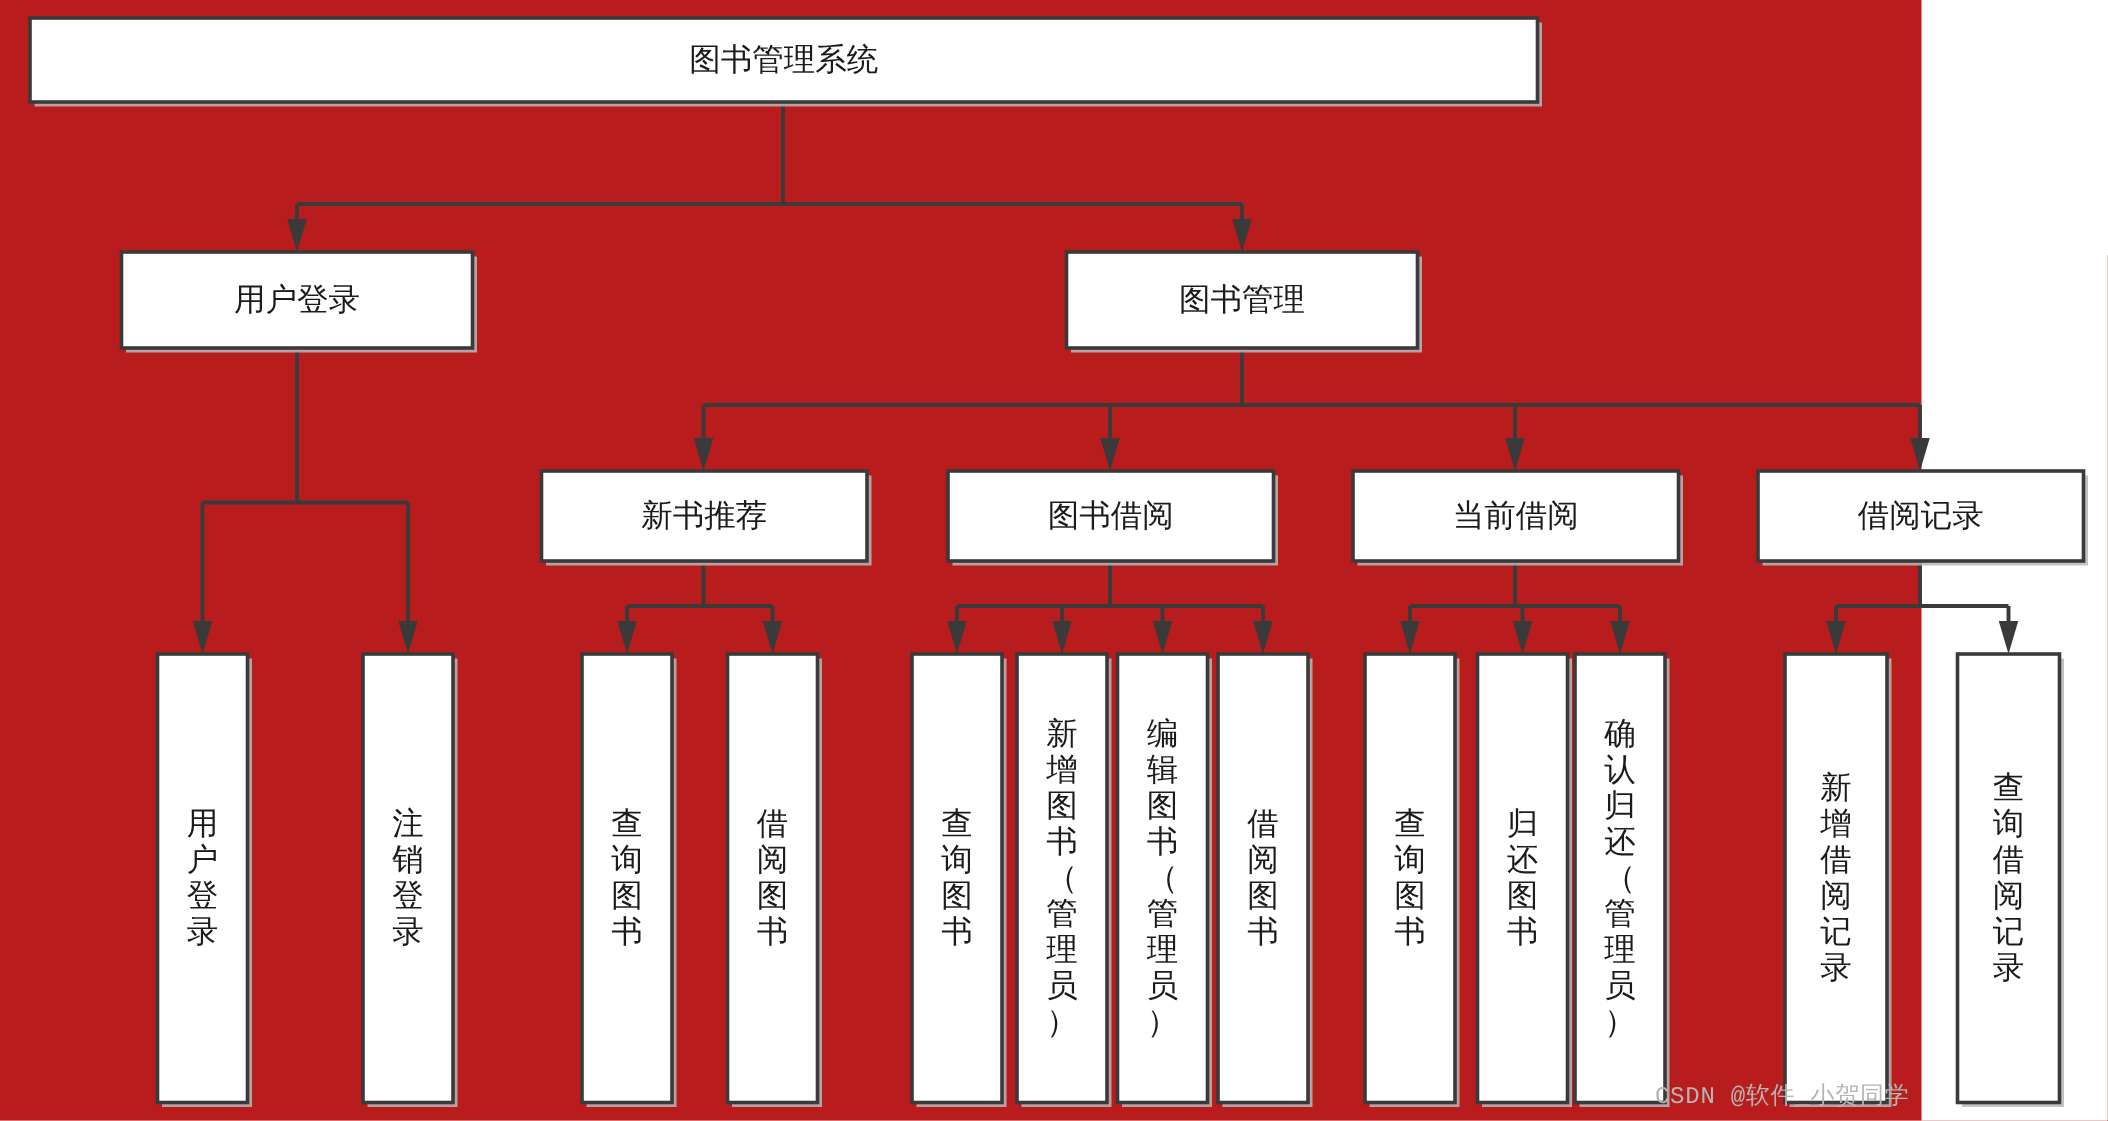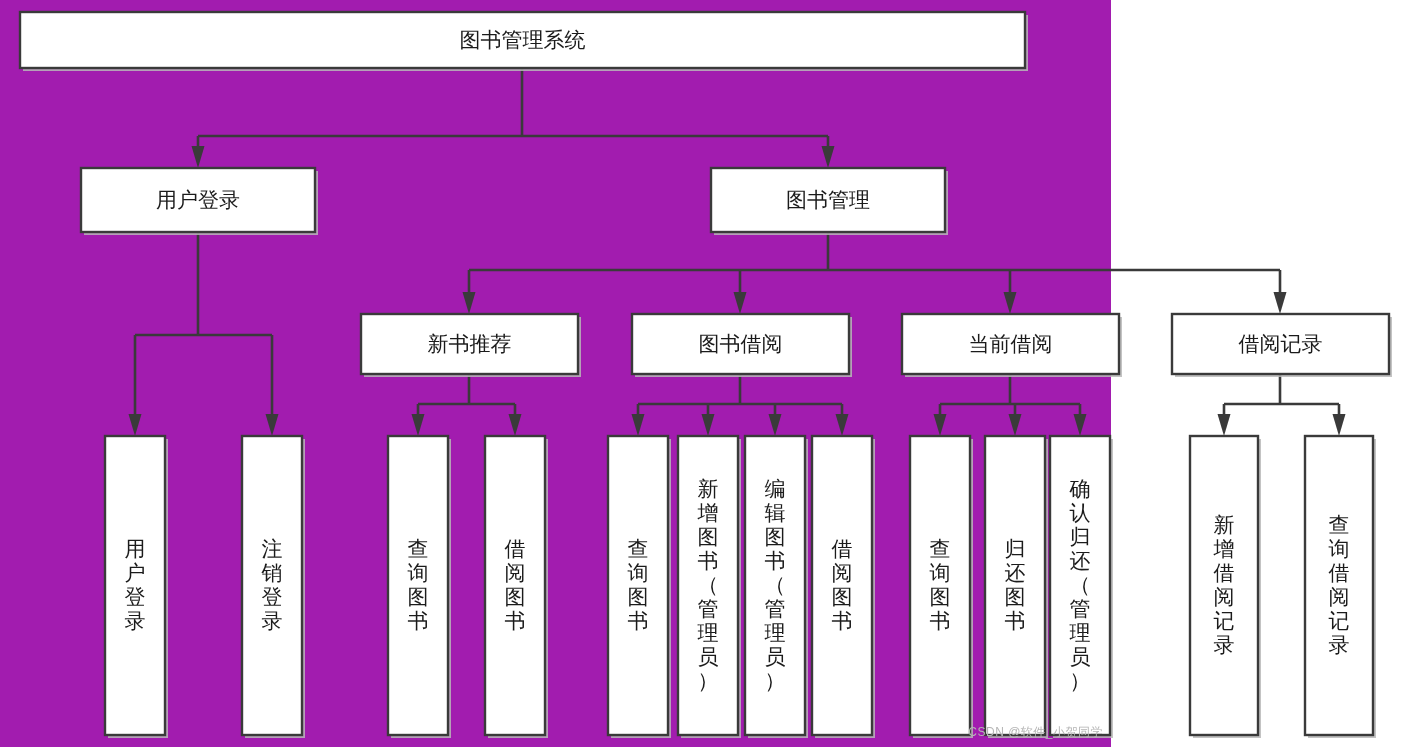--- a/index.html
+++ b/index.html
@@ -10,23 +10,23 @@
   }
   body {
     width: 1405px;
     height: 747px;
     font-family: "Liberation Sans", "DejaVu Sans", sans-serif;
     overflow: hidden;
     position: relative;
   }
   #diagram-root {
     position: relative;
-    width: 1111px;
+    width: 1281px;
     height: 747px;
-    background: #a21caf;
+    background: #b91c1c;
   }
   svg#diagram-canvas {
     position: absolute;
     top: 0;
     left: 0;
     width: 1405px;
     height: 747px;
     display: block;
   }
   .node-box {
@@ -59,22 +59,22 @@
   .node-label-v {
     font-family: "Liberation Sans", "DejaVu Sans", sans-serif;
     font-size: 21px;
     fill: #1b1b1b;
     text-anchor: middle;
   }
   .watermark-text {
     position: absolute;
     right: 8px;
     bottom: 6px;
-    font-family: Liberation Sans, sans-serif;
-    font-size: 12px;
+    font-family: Liberation Mono, monospace;
+    font-size: 16px;
     color: #b5b5b5;
     white-space: nowrap;
     letter-spacing: 0.5px;
     user-select: none;
   }
 </style>
 </head>
 <body>
 
 <div id="diagram-root">

